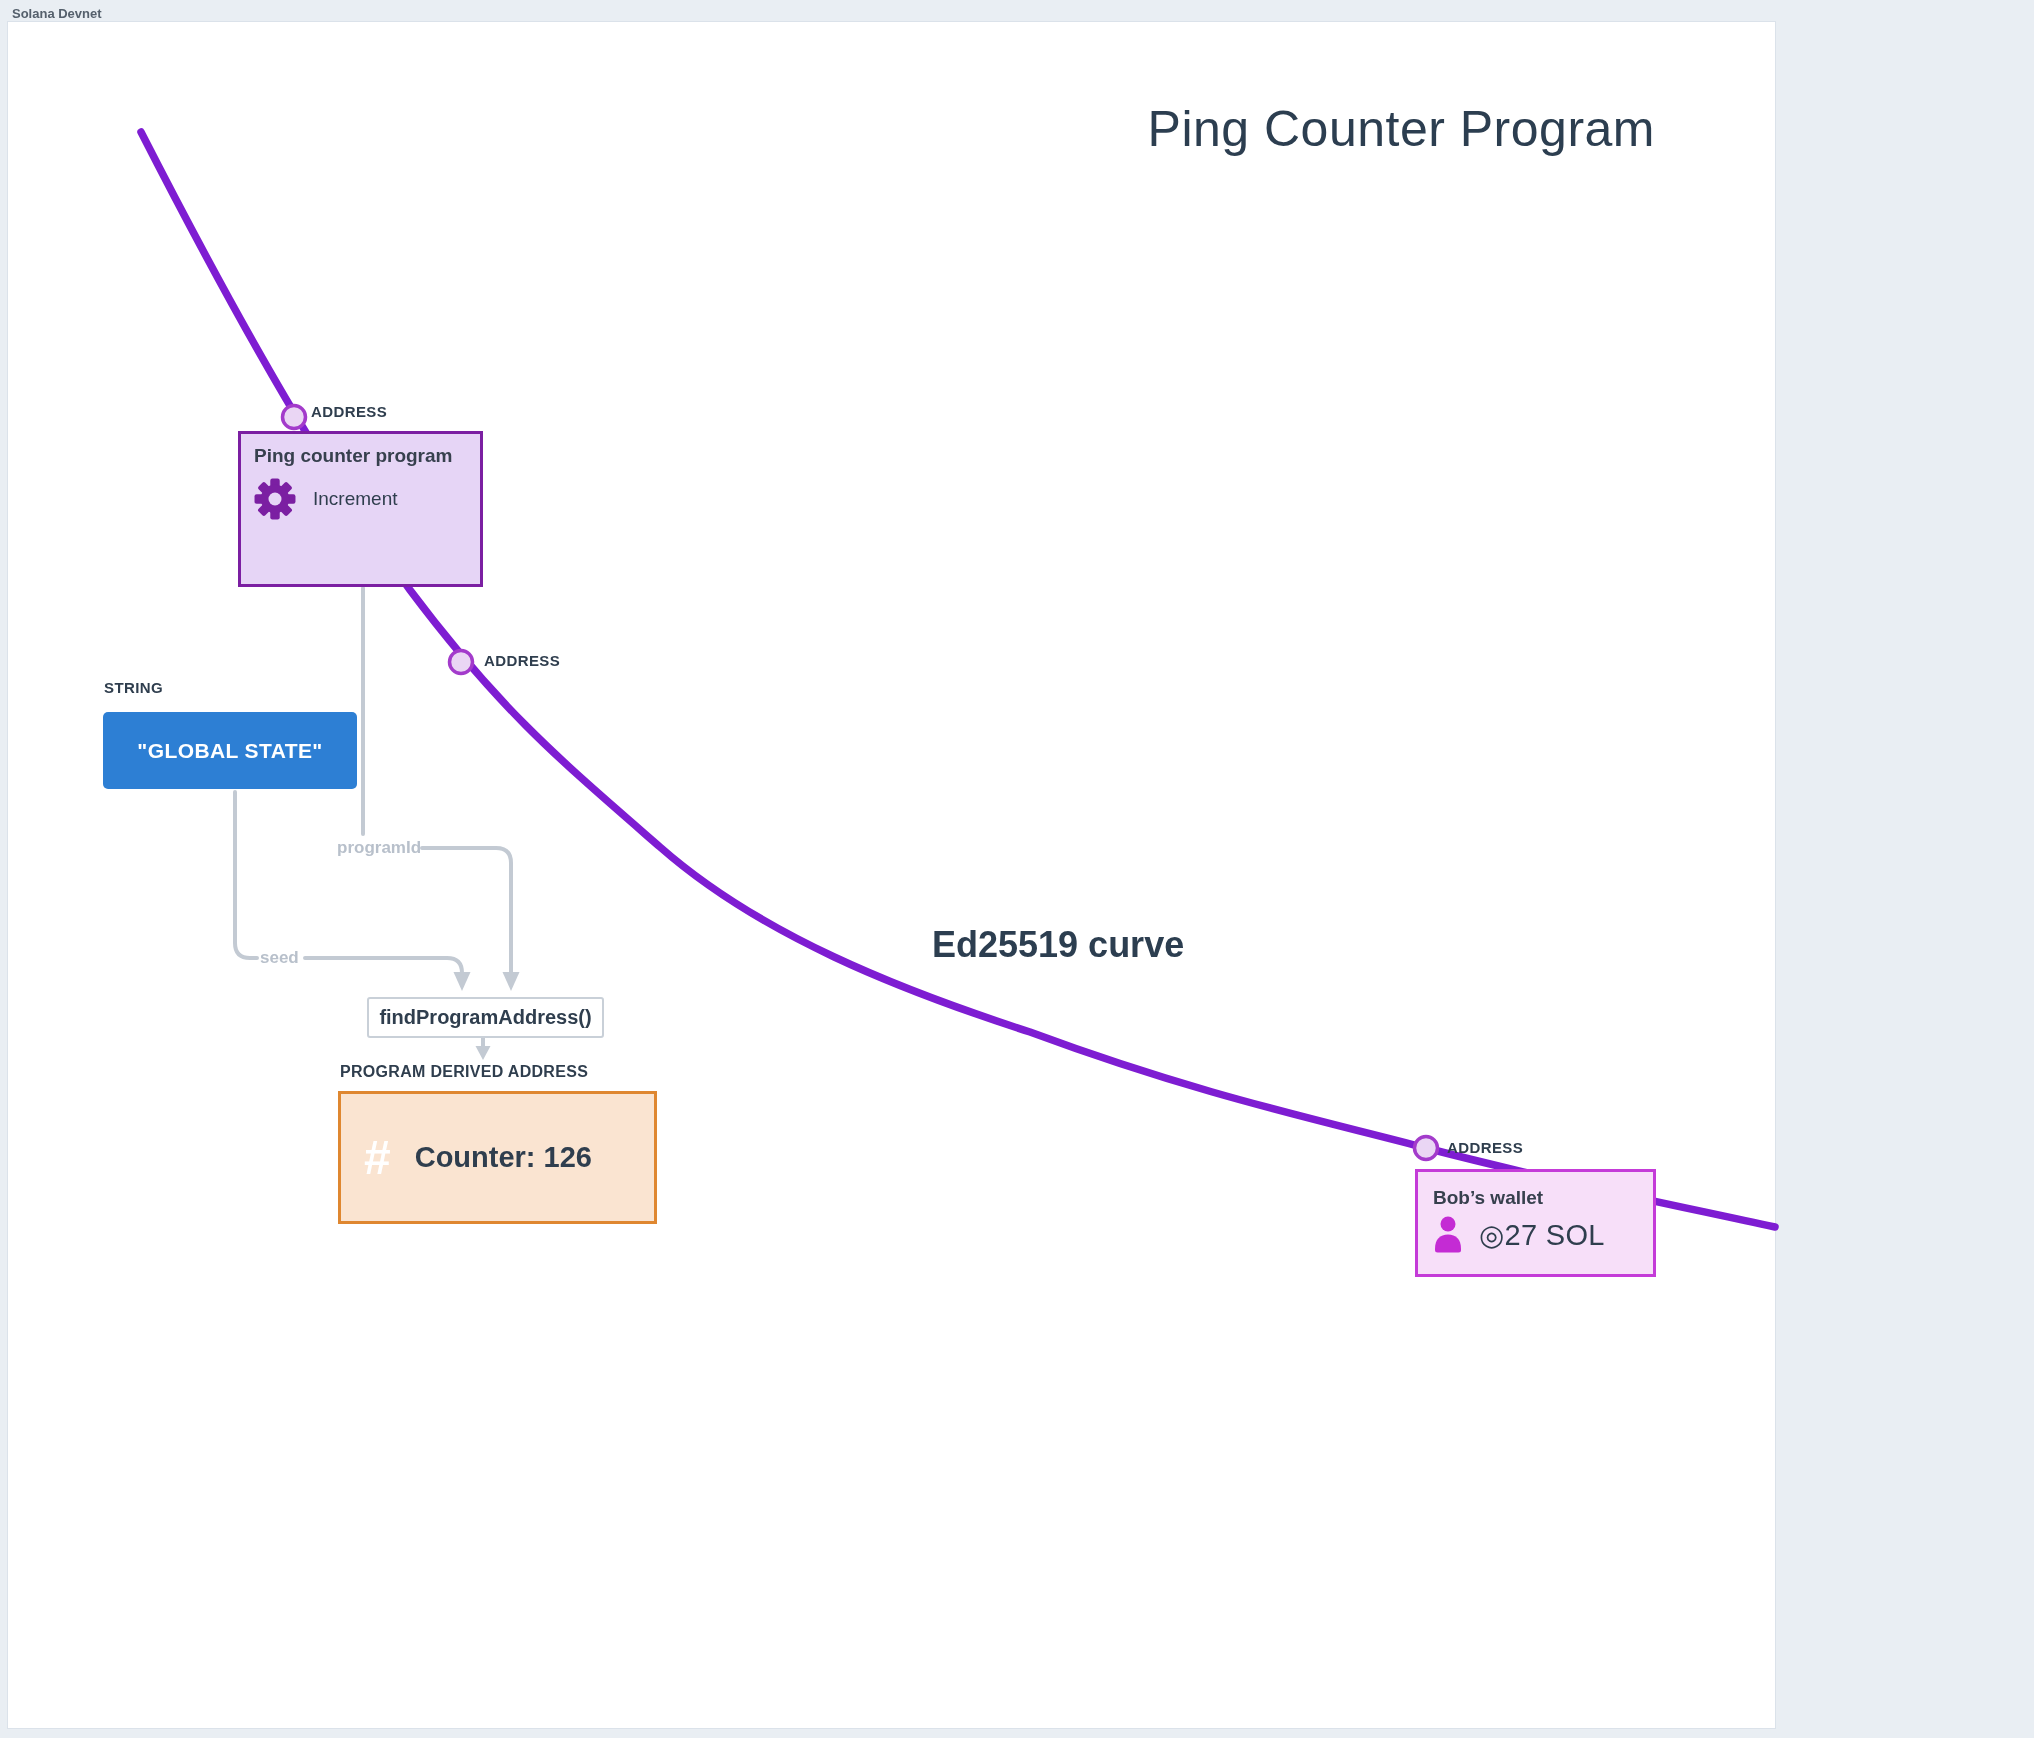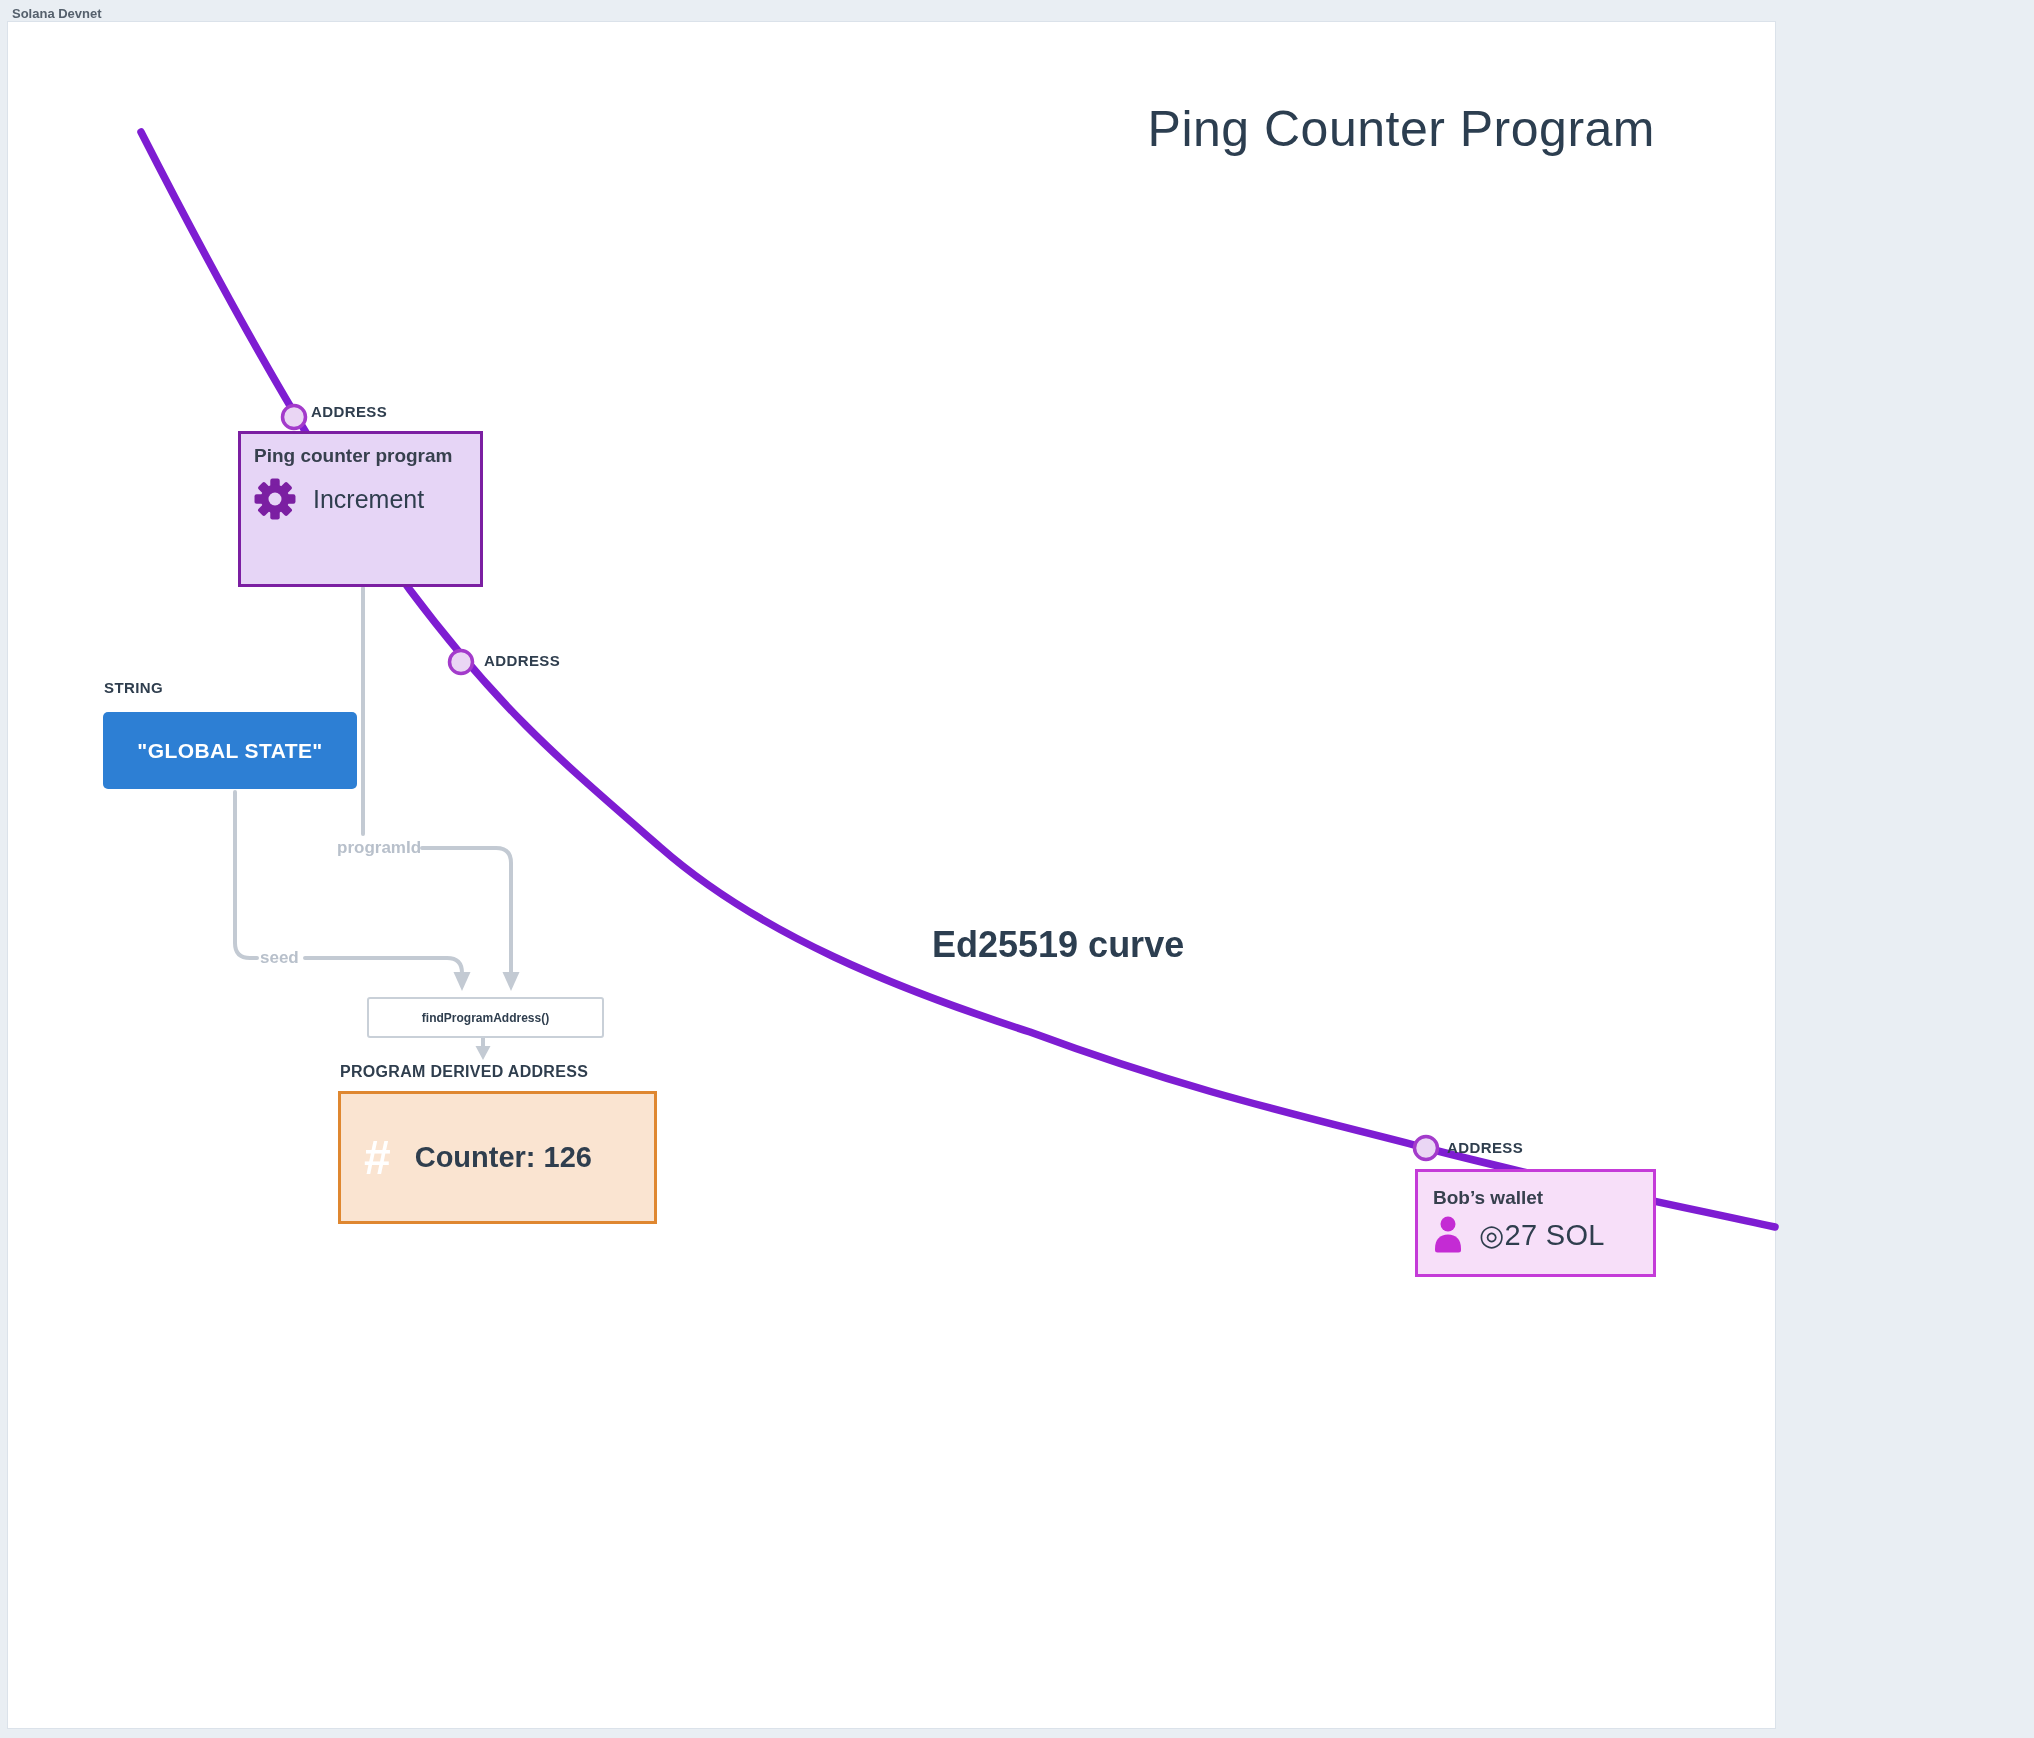--- a/index.html
+++ b/index.html
@@ -50,34 +50,34 @@
   .wallet-box{
     background:#F7DFF9;border:3px solid #C43BD8;
     padding:15px 15px;
   }
   .alice-box{left:445px;top:661px;width:240px;height:105px;}
   .bob-box{left:1407px;top:1147px;width:241px;height:108px;}
   .box-title{font-size:19px;font-weight:600;color:#37404E;white-space:nowrap;}
   .icon-row{display:flex;align-items:center;margin-top:9px;}
   .program-box .icon-row{gap:17px;margin-top:11px;}
   .wallet-box .icon-row{gap:16px;margin-top:7px;}
-  .instruction-label{font-size:25px;font-weight:500;white-space:nowrap;}
+  .instruction-label{font-size:19px;font-weight:500;white-space:nowrap;}
   .balance-label{font-size:29px;font-weight:500;letter-spacing:.3px;white-space:nowrap;}
   .string-box{
     left:95px;top:690px;width:254px;height:77px;
     background:#2D7FD4;border-radius:5px;
     display:flex;align-items:center;justify-content:center;
   }
   .string-value{font-size:21px;font-weight:700;letter-spacing:.4px;color:#FFFFFF;white-space:nowrap;}
   .fpa-box{
     left:359px;top:975px;width:233px;height:37px;
     background:#FFFFFF;border:2px solid #C9D0D8;border-radius:3px;
     display:flex;align-items:center;justify-content:center;
   }
-  .fpa-label{font-size:12px;font-weight:600;color:#2F3E4E;white-space:nowrap;}
+  .fpa-label{font-size:20px;font-weight:600;color:#2F3E4E;white-space:nowrap;}
   .pda-type-label{
     left:332px;top:1041px;
     font-size:16px;font-weight:700;letter-spacing:.3px;color:#2F3E4E;white-space:nowrap;
   }
   .counter-box{
     left:330px;top:1069px;width:290px;height:127px;
     background:#FAE4D1;border:3px solid #DF8730;
     display:flex;align-items:center;gap:24px;
     padding-left:23px;
   }

